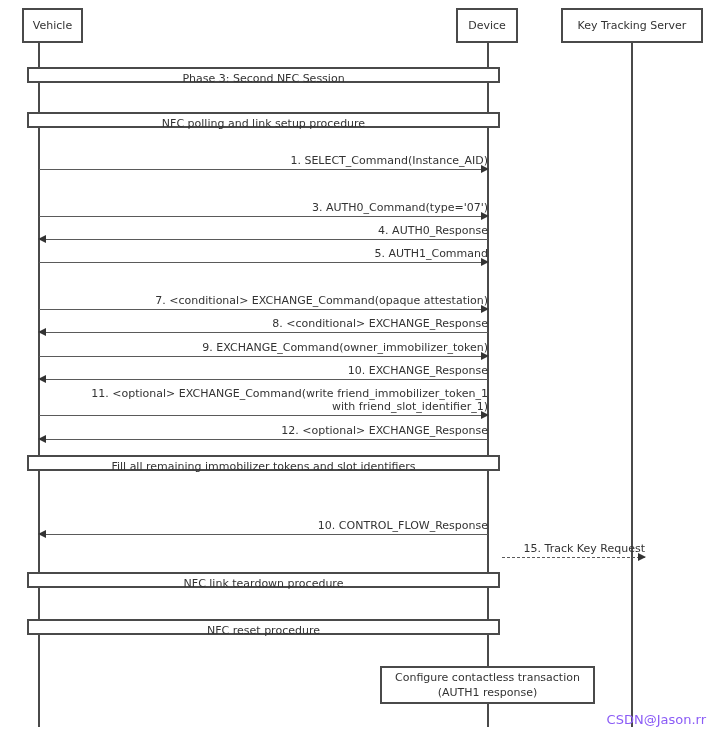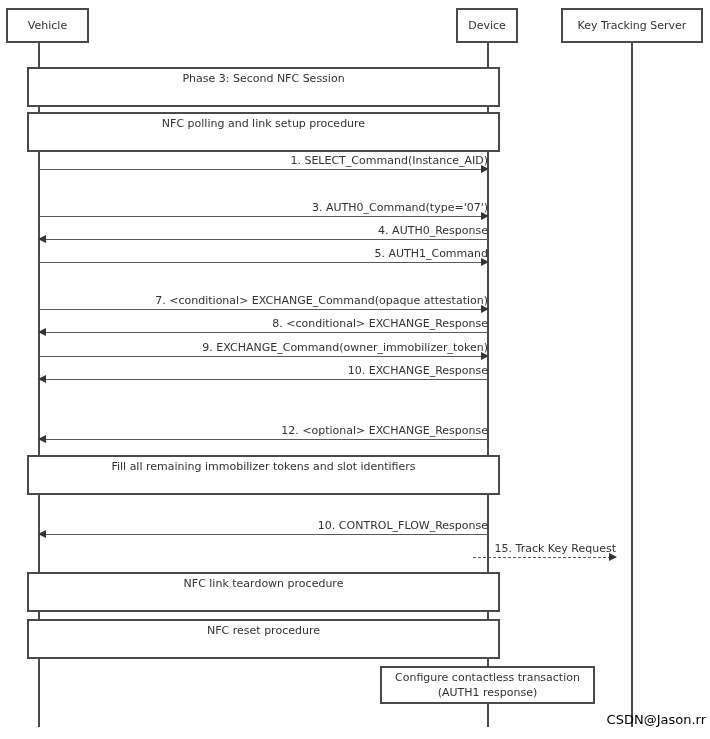--- a/index.html
+++ b/index.html
@@ -33,21 +33,21 @@
     width: 2px;
     height: 684px;
     background: #4a4a4a;
     z-index: 1;
   }
   
   .proc {
     position: absolute;
     left: 27px;
     width: 473px;
-    height: 40px;
+    height: 16px;
     border: 2px solid #4a4a4a;
     background: #ffffff;
     box-sizing: border-box;
     text-align: center;
     font-size: 11px;
     line-height: 20px;
     z-index: 2;
   }
   
   .msg {
@@ -73,21 +73,21 @@
     position: absolute;
     top: -5px;
     width: 0;
     height: 0;
     border-top: 4px solid transparent;
     border-bottom: 4px solid transparent;
   }
   .msg.right .ah { right: -1px; border-left: 8px solid #333333; }
   .msg.left  .ah { left: -1px;  border-right: 8px solid #333333; }
   
-  .msg.track { left: 473px; width: 143px; }
+  .msg.track { left: 502px; width: 143px; }
   
   .note {
     position: absolute;
     left: 380px;
     top: 666px;
     width: 215px;
     height: 38px;
     border: 2px solid #4a4a4a;
     background: #ffffff;
     box-sizing: border-box;
@@ -98,34 +98,34 @@
     font-size: 11px;
     line-height: 15px;
     white-space: pre-line;
     z-index: 3;
   }
   .watermark {
     position: absolute;
     right: 4px;
     top: 712px;
     font-size: 13px;
-    color: #000000;
+    color: #8b5cf6;
     z-index: 4;
   }
 </style>
 </head>
 <body>
 
 <div class="canvas">
 
   <div class="lifeline" style="left:37.5px"></div>
   <div class="lifeline" style="left:486.5px"></div>
   <div class="lifeline" style="left:631px"></div>
 
-  <div class="actor" style="left:6px; width:83px">
+  <div class="actor" style="left:22px; width:61px">
     <span>Vehicle</span>
   </div>
   <div class="actor" style="left:561px; width:142px">
     <span>Key Tracking Server</span>
   </div>
   <div class="actor" style="left:456px; width:62px">
     <span>Device</span>
   </div>
 
   <div class="proc" style="top:67px">
@@ -181,20 +181,27 @@
       </div>
   </div>
   <div class="msg right" style="top:341px">
     <div class="msg-label">9. EXCHANGE_Command(owner_immobilizer_token)</div>
     <div class="msg-line">
         <i class="ah"></i>
       </div>
   </div>
   <div class="msg left" style="top:364px">
     <div class="msg-label">10. EXCHANGE_Response</div>
+    <div class="msg-line">
+        <i class="ah"></i>
+      </div>
+  </div>
+  <div class="msg right" style="top:387px">
+    <div class="msg-label">11. &lt;optional&gt; EXCHANGE_Command(write friend_immobilizer_token_1
+with friend_slot_identifier_1)</div>
     <div class="msg-line">
         <i class="ah"></i>
       </div>
   </div>
   <div class="msg left" style="top:424px">
     <div class="msg-label">12. &lt;optional&gt; EXCHANGE_Response</div>
     <div class="msg-line">
         <i class="ah"></i>
       </div>
   </div>

